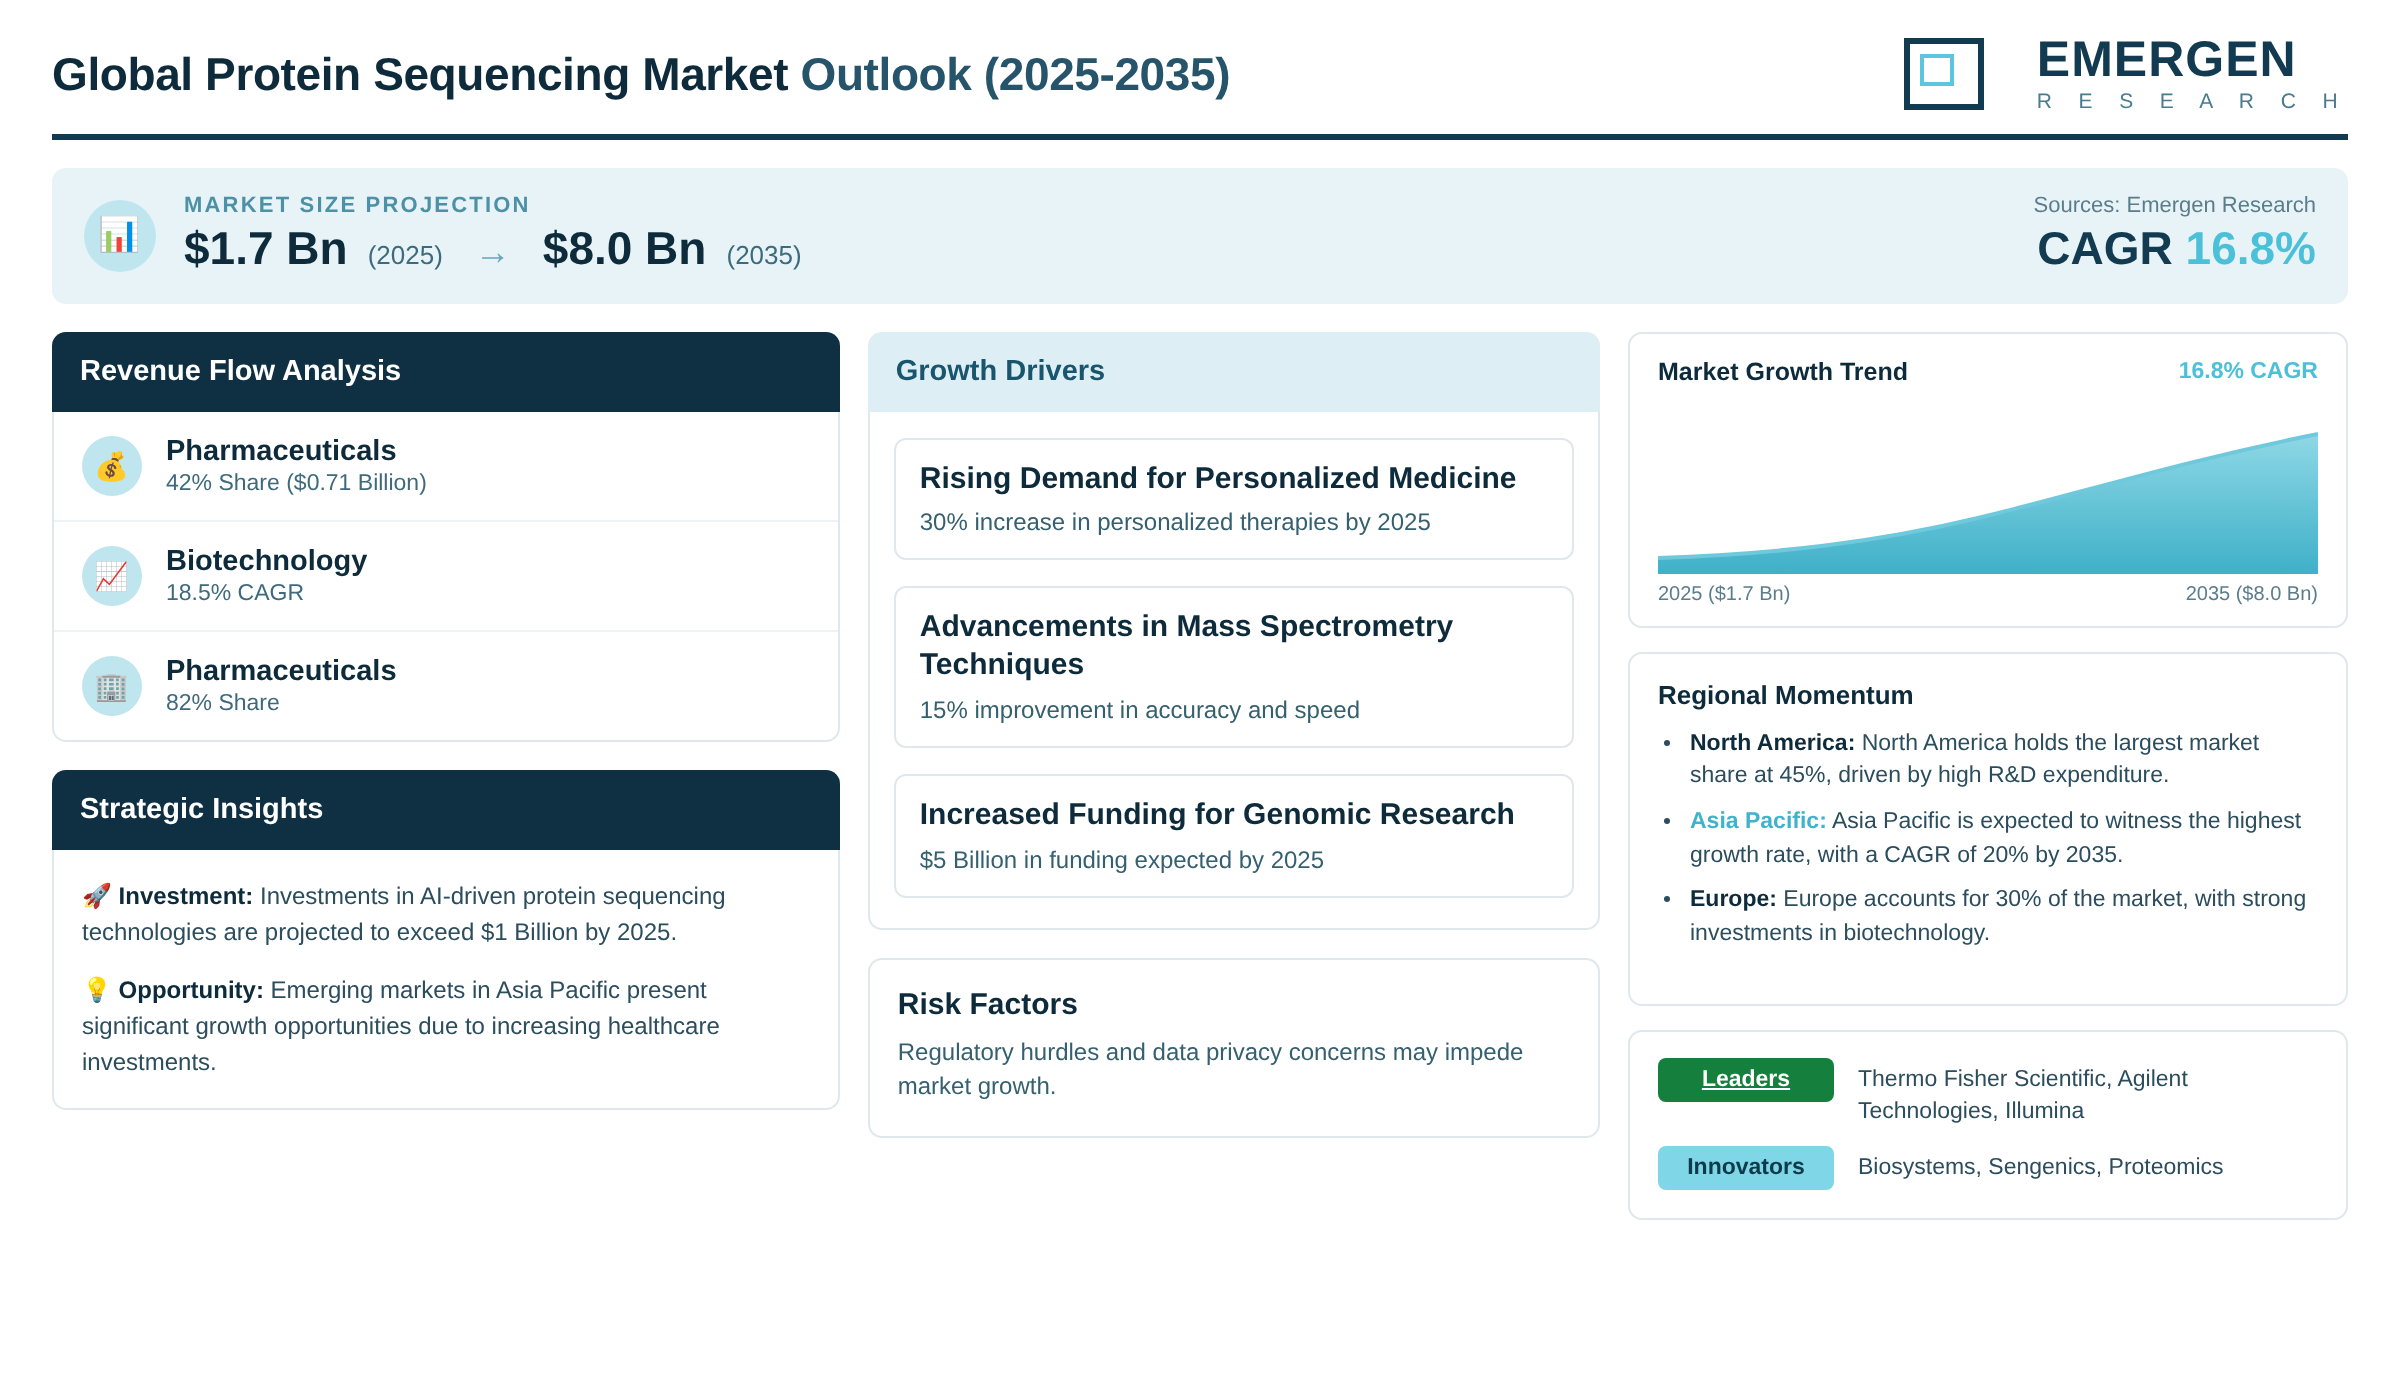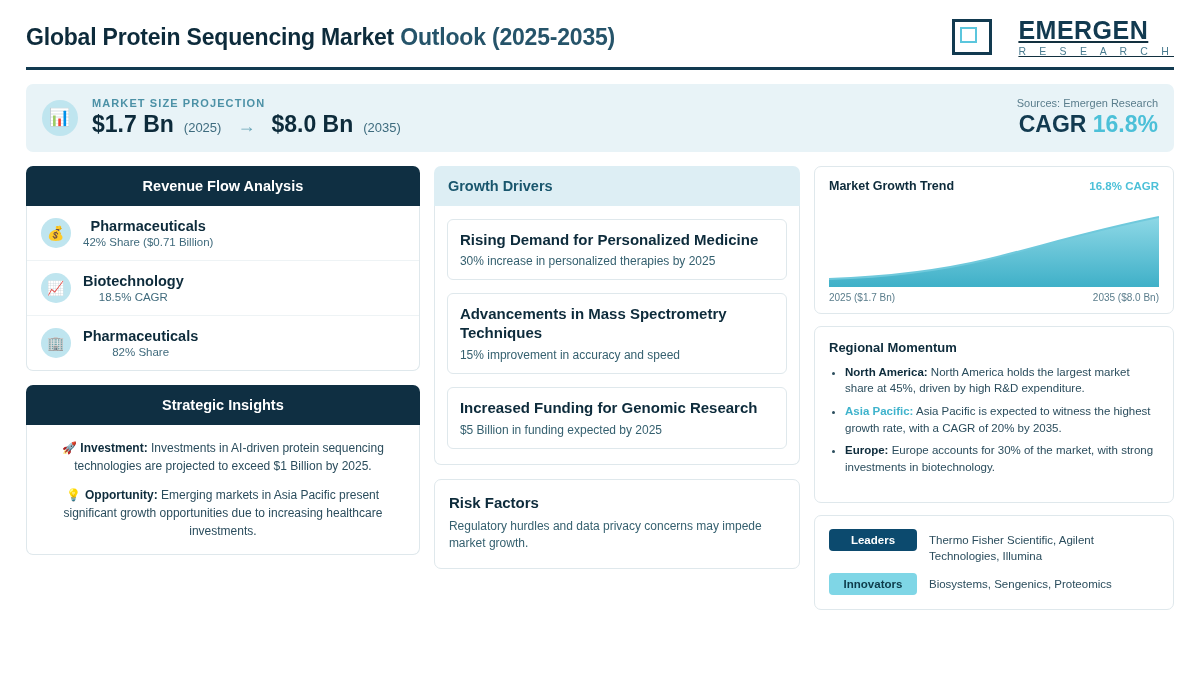--- a/index.html
+++ b/index.html
@@ -13,21 +13,21 @@
   .page { position: relative; width: 1200px; height: 700px; padding: 0 24px; }
 
   
   .header {
     display: flex; align-items: center; justify-content: space-between;
     padding: 18px 2px 10px 2px;
   }
   .title { font-size: 23px; font-weight: bold; letter-spacing: -0.2px; color: #0e2c3c; }
   .title .t-main { color: #0d2b3b; }
   .title .t-sub { font-weight: bold; color: #26546a; }
-  .logo { display: flex; align-items: center; gap: 26px; text-decoration: underline; }
+  .logo { display: flex; align-items: center; gap: 26px; }
   .logo-mark {
     width: 40px; height: 36px; border: 3px solid #123a50; position: relative;
   }
   .logo-mark::after {
     content: ""; position: absolute; left: 5px; top: 5px; width: 13px; height: 12px;
     border: 2px solid #5bc6dd;
   }
   .logo-text { line-height: 1; }
   .logo-name { font-size: 25px; font-weight: bold; letter-spacing: 0.5px; color: #123a50; }
   .logo-sub { font-size: 10.5px; letter-spacing: 5.2px; color: #4a7c90; margin-top: 3px; text-align: right; }
@@ -48,21 +48,21 @@
   .bv-big { font-size: 23px; font-weight: bold; color: #0d2b3b; }
   .bv-year { font-size: 13px; color: #3d6b7e; }
   .bv-arrow { font-size: 18px; color: #6aa5b8; padding: 0 6px; }
   .banner-right { margin-left: auto; text-align: right; }
   .src { font-size: 11px; color: #5a7d8c; }
   .cagr { font-size: 23px; font-weight: bold; color: #123a50; margin-top: 2px; }
   .cagr .val { color: #4cc0d8; }
 
   
   .cols { display: flex; gap: 14px; margin: 14px 2px 0 2px; align-items: flex-start; }
-  .col-left { width: 426px; text-align: center; }
+  .col-left { width: 426px; }
   .col-mid { width: 396px; }
   .col-right { width: 360px; }
 
   .panel { background: #ffffff; border: 1px solid #dfe8ec; border-radius: 7px; }
 
   .dark-head {
     background: #0f2f42; color: #ffffff; font-size: 14.5px; font-weight: bold;
     padding: 12px 14px; border-radius: 7px 7px 0 0;
   }
   .light-head {
@@ -114,21 +114,21 @@
   .reg li b.teal { color: #3fb3cc; }
 
   .comp { padding: 13px 14px 14px 14px; margin-top: 12px; }
   .comp-title { font-size: 13px; font-weight: bold; color: #0d2b3b; margin-bottom: 10px; }
   .comp-row { display: flex; align-items: flex-start; gap: 12px; margin-bottom: 9px; }
   .comp-row:last-child { margin-bottom: 0; }
   .tag {
     flex: 0 0 auto; width: 88px; text-align: center; border-radius: 4px;
     font-size: 11.5px; font-weight: bold; padding: 5px 0;
   }
-  .tag-dark { background: #0c4a6e; color: #ffffff; }
+  .tag-dark { background: #15803d; color: #ffffff; text-decoration: underline; }
   .tag-teal { background: #7fd6e6; color: #0d3b4a; }
   .comp-names { font-size: 11.5px; color: #2b4d5d; line-height: 1.4; padding-top: 3px; }
 </style>
 </head>
 <body>
 
 <div class="page">
 
   <div class="header">
     <div class="title">

